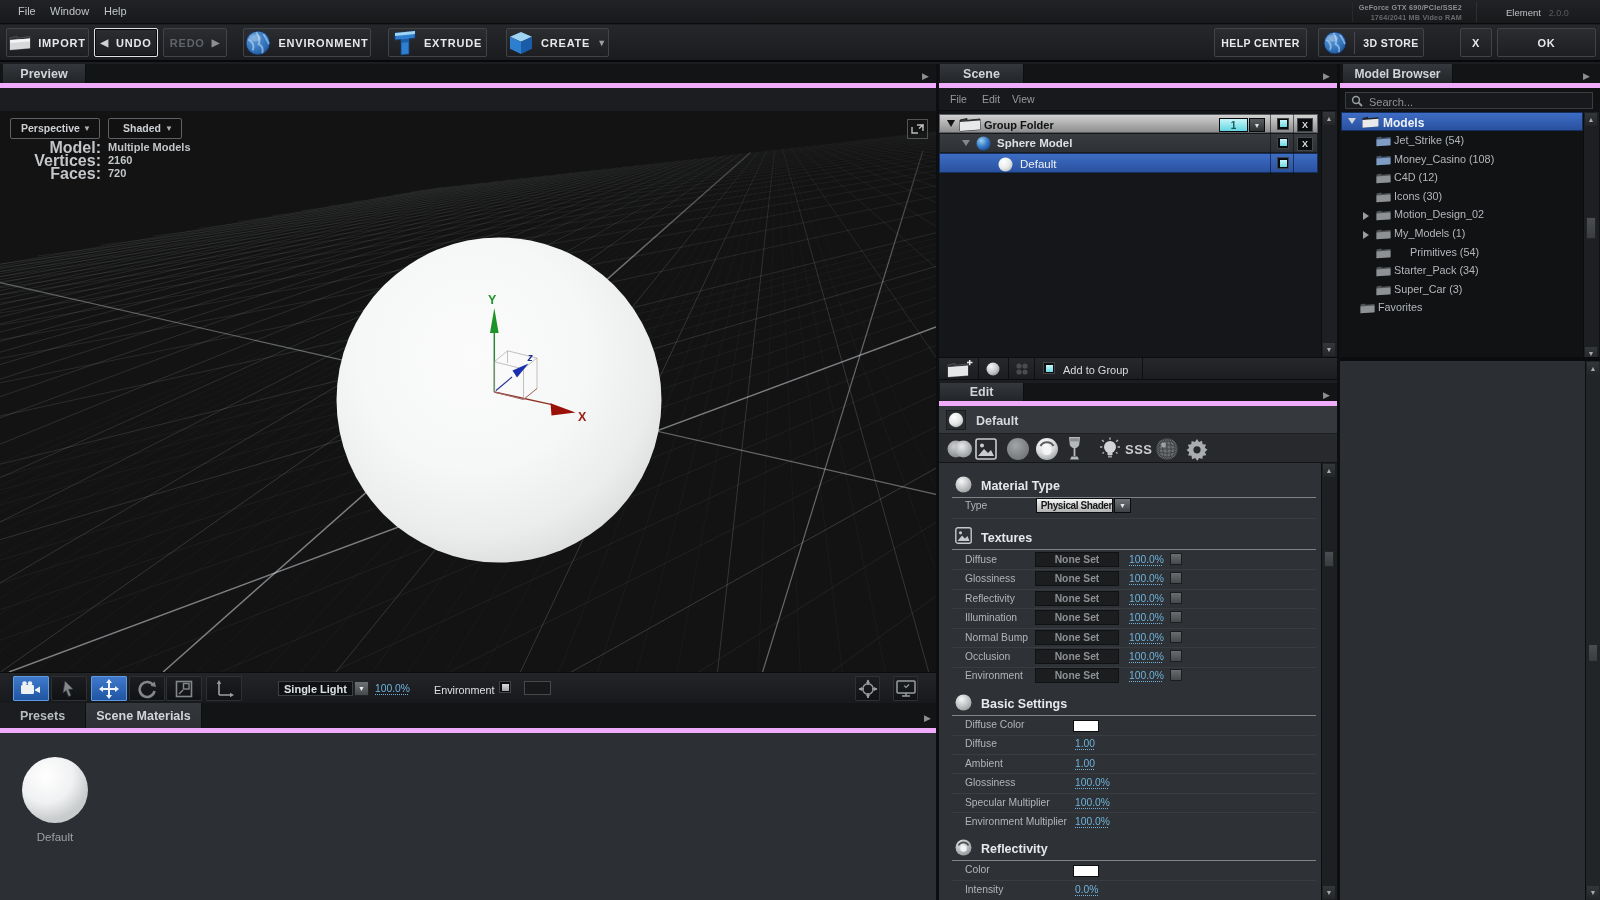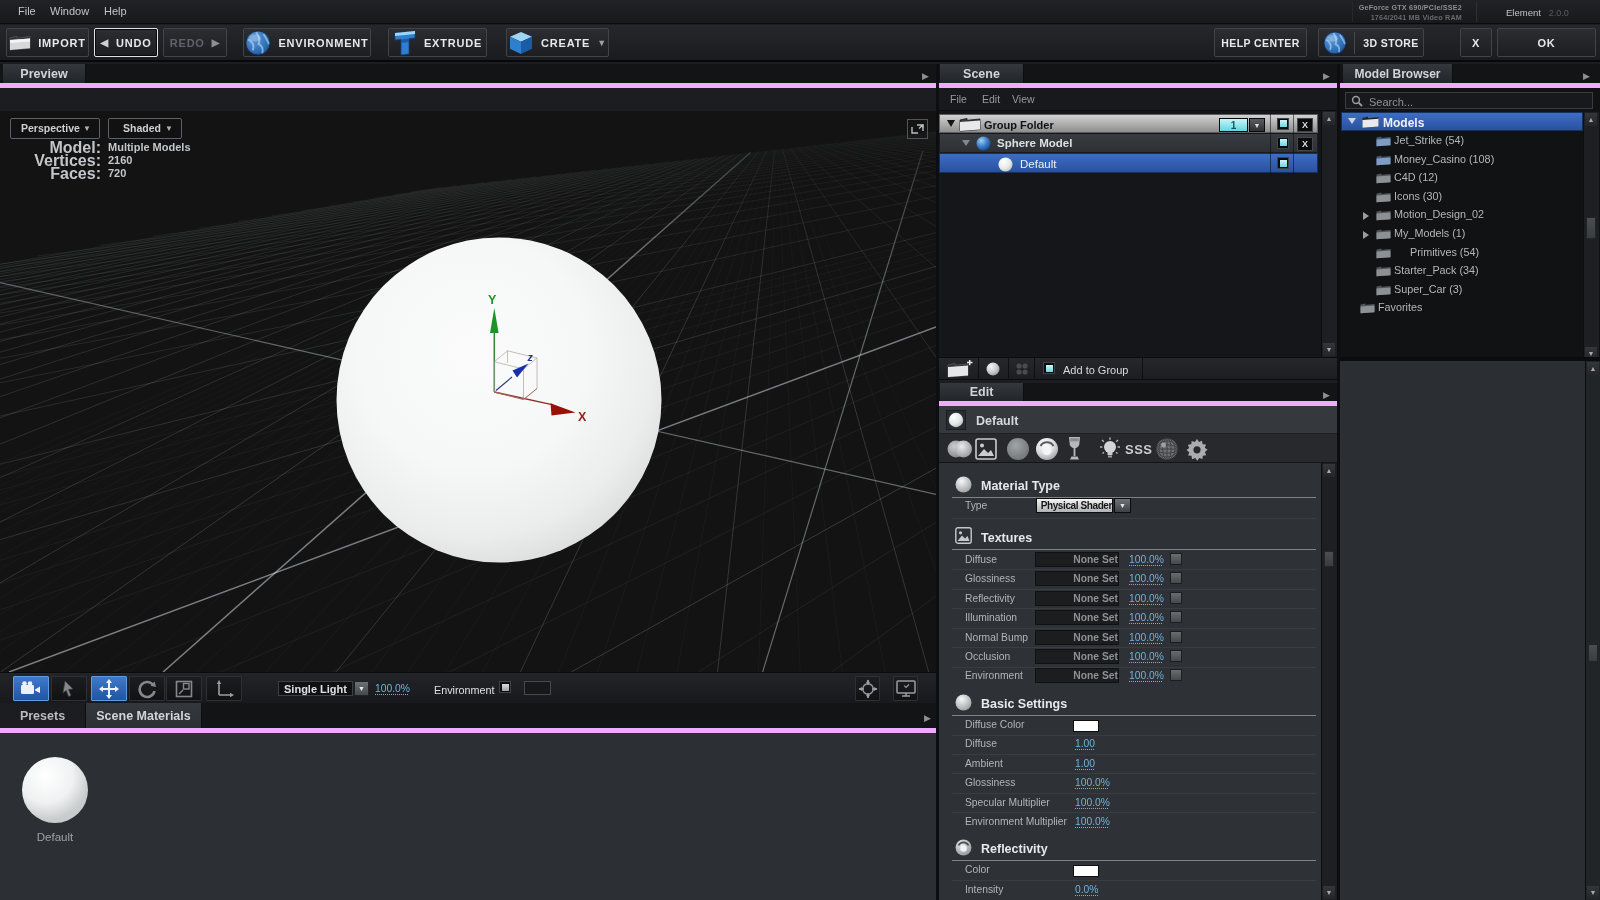--- a/index.html
+++ b/index.html
@@ -13,21 +13,21 @@
 .tbtn.sel{border:1px solid #dfe1e3;box-shadow:0 0 0 1px #0a0a0a inset}
 .tbtn.dis{color:#606468}
 .tabstrip{background:#121416;border-bottom:5px solid #f0abfc}
 .tab{position:absolute;top:0;height:100%;display:flex;align-items:center;justify-content:center;
   font-weight:bold;font-size:12.5px;color:#d2d5d8;background:linear-gradient(#34373b,#232629);border-right:1px solid #0d0e10}
 .tab.off{background:#1b1d20;color:#b9bcbf}
 .chev{position:absolute;width:9px;height:9px;color:#8d9093;font-size:9px;line-height:9px}
 .cyanval{color:#6fb3dc;text-decoration:underline dotted;text-underline-offset:2px;font-size:10.3px}
 .rowlabel{color:#b2b5b8;font-size:10.3px;white-space:nowrap}
 .noneset{position:absolute;background:#1b1d1f;border:1px solid #101113;color:#8e9194;font-weight:bold;font-size:10.3px;
-  text-align:right;width:84px;height:15px;line-height:13px}
+  text-align:center;width:84px;height:15px;line-height:13px}
 .cbx{position:absolute;width:12px;height:12px;background:#0b0c0d;border:1px solid #3f4347;display:flex;align-items:center;justify-content:center}
 .cbx i{display:block;width:7px;height:7px;background:linear-gradient(#c8f6fa,#6cd8e2)}
 .cbx.grey i{background:linear-gradient(#d8dadc,#9fa2a5)}
 .xbtn{position:absolute;width:16px;height:14px;background:#0b0c0d;border:1px solid #44474b;color:#dcdee0;
   font-weight:bold;font-size:9px;text-align:center;line-height:13px}
 .hr{position:absolute;height:1px;background:#808386}
 .secttl{position:absolute;font-weight:bold;font-size:12.5px;color:#e6e9ec}
 .rowdiv{position:absolute;height:1px;background:rgba(255,255,255,0.055)}
 .swatch{position:absolute;background:#ffffff;border:1px solid #0d0e0f}
 .sb{position:absolute;background:#1d1f22;border-left:1px solid #0c0d0e}

